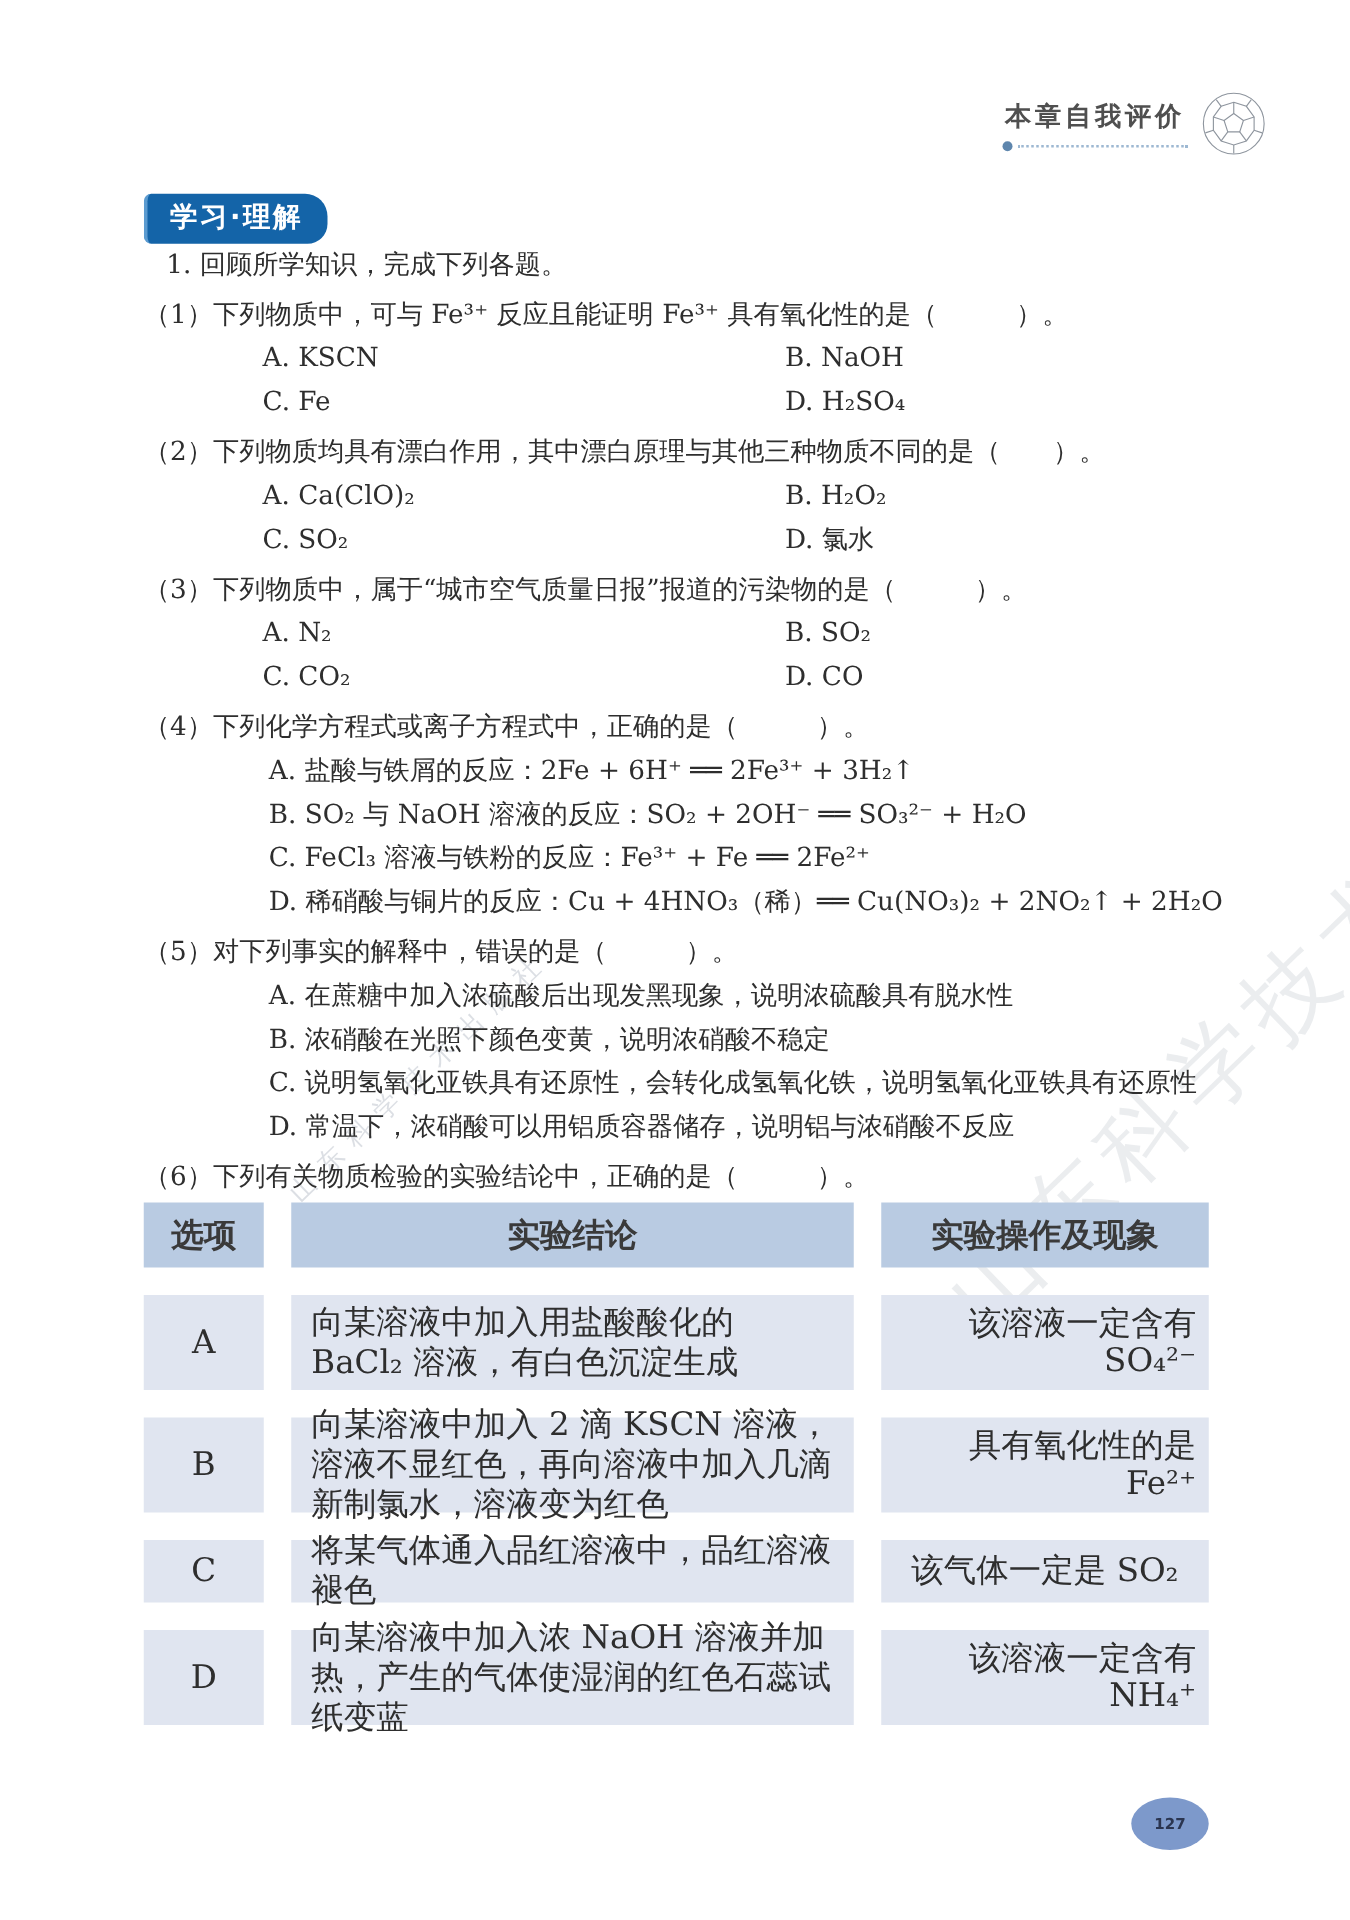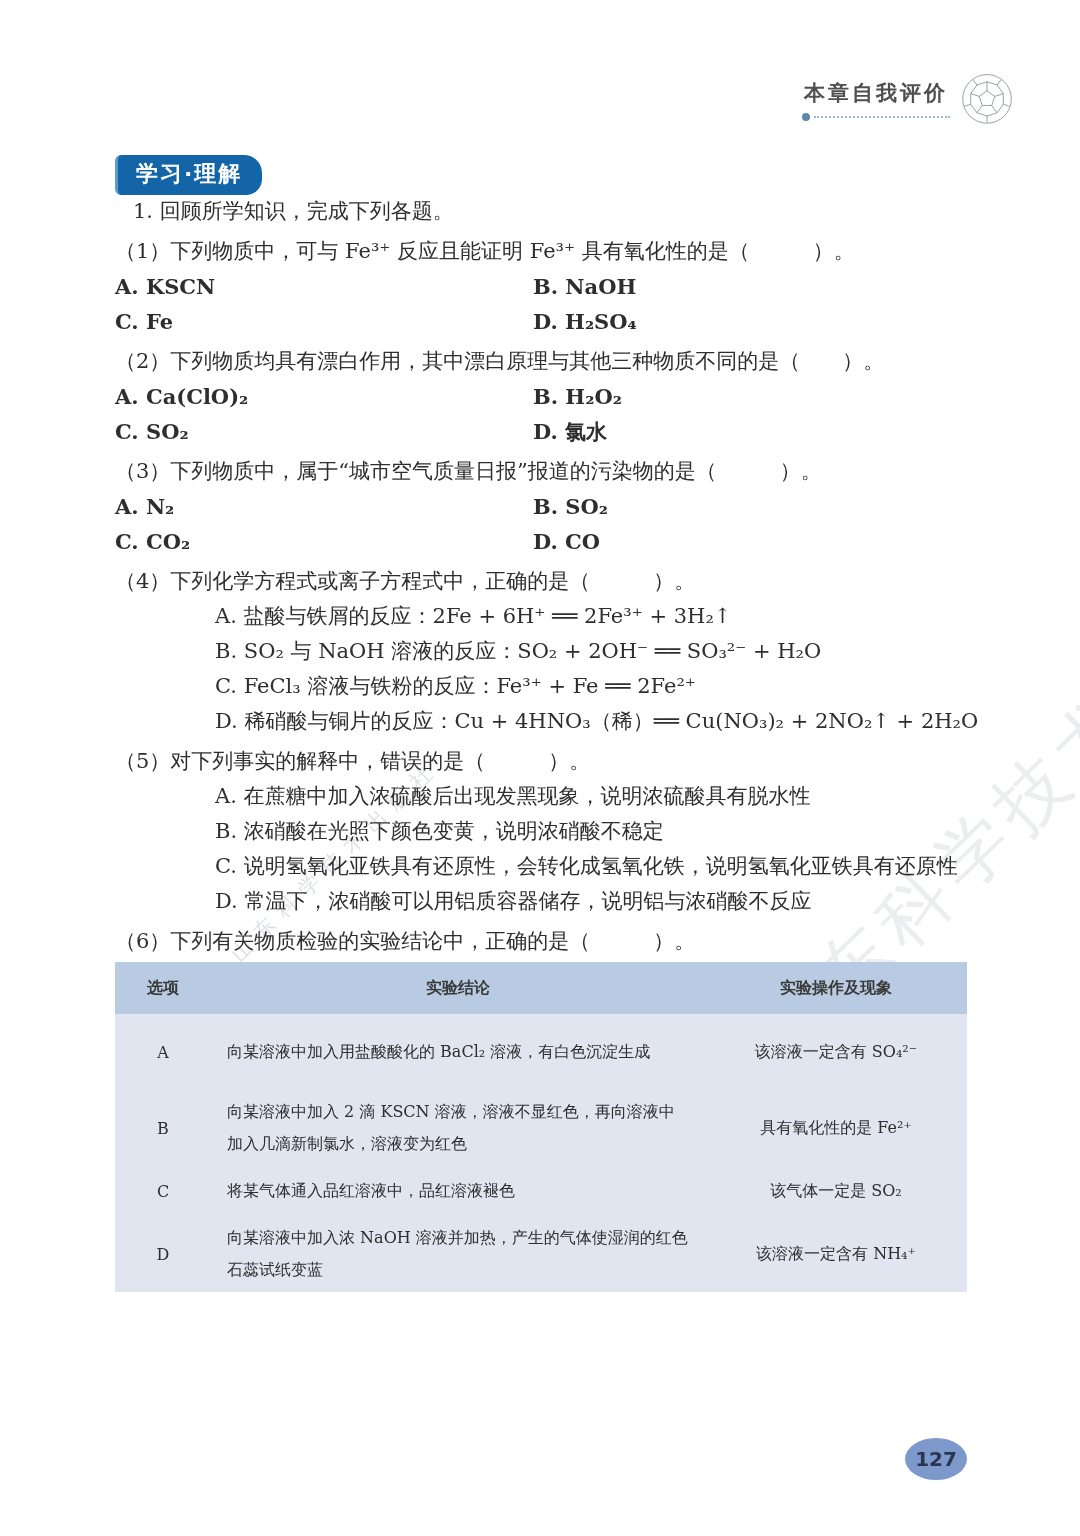--- a/index.html
+++ b/index.html
@@ -61,56 +61,56 @@
 
   
   .main {
     position:absolute; top:194px; left:115px; width:852px; z-index:1;
     font-size:21px; line-height:35px;
   }
   .intro { margin-left:18px; }
   .question { margin-top:5px; }
   .stem { white-space:nowrap; }
   .opts-grid {
+    margin-left:95px;
     display:grid;
     grid-template-columns:418px auto;
-    font-weight:bold;
   }
   .opts-lines { margin-left:100px; }
   .opts-lines div { white-space:nowrap; }
 
   
   .exp-table {
     position:absolute; top:962px; left:115px; width:852px; z-index:1;
     display:grid;
     grid-template-columns:96px 1fr 262px;
     grid-template-rows:52px 76px 76px 50px 76px;
-    gap:0;
-    font-size:16px;
+    gap:22px;
+    font-size:26px;
   }
   .exp-table > div { display:flex; align-items:center; }
   .th {
     background:#b9cbe2;
     font-family:"DejaVu Sans", "Liberation Sans", sans-serif;
     font-weight:600; color:#3a3a3a;
     justify-content:center;
   }
   .td { background:#e0e5f0; }
   .td.c1 { justify-content:center; }
   .td.c2 { padding:6px 16px; line-height:32px; }
   .td.c3 { justify-content:center; text-align:right; padding:0 10px; line-height:30px; }
 
   
   .page-num {
     position:absolute; left:905px; top:1438px; z-index:1;
     width:62px; height:42px; border-radius:50%;
     background:#7d99cb;
     display:flex; align-items:center; justify-content:center;
     font-family:"DejaVu Sans", "Liberation Sans", sans-serif;
-    font-size:20px; font-weight:600; color:#2b3550;
+    font-size:12px; font-weight:600; color:#2b3550;
   }
 
   svg .wire { stroke:#8e959e; stroke-width:1; fill:none; }
 </style>
 </head>
 <body>
 
 <div class="watermark main">山东科学技术出版社</div>
 <div class="watermark second">山东科学技术出版社</div>
 

